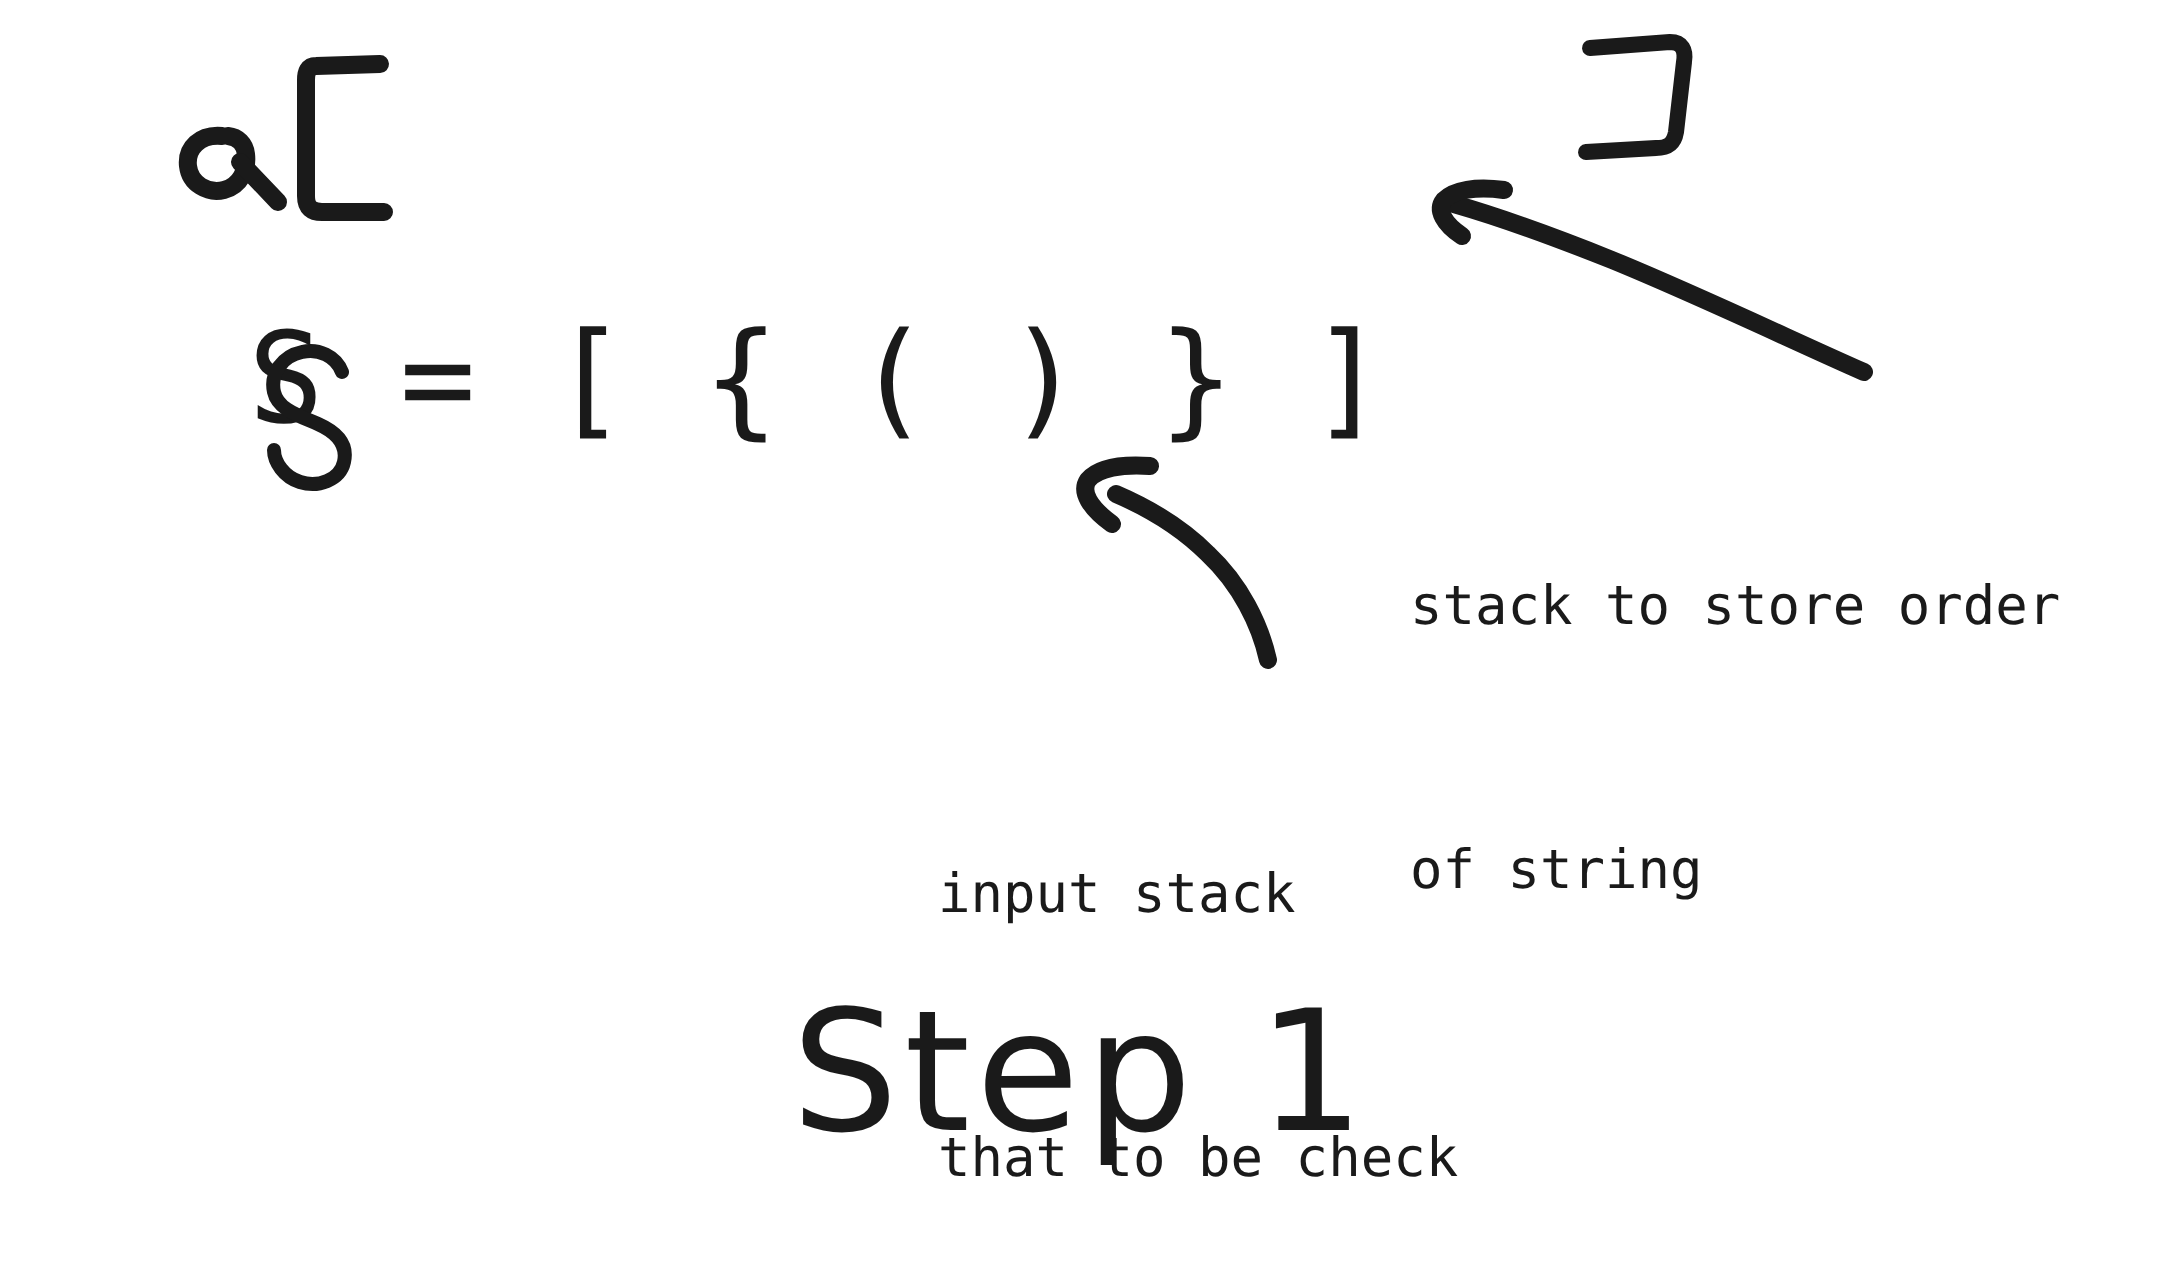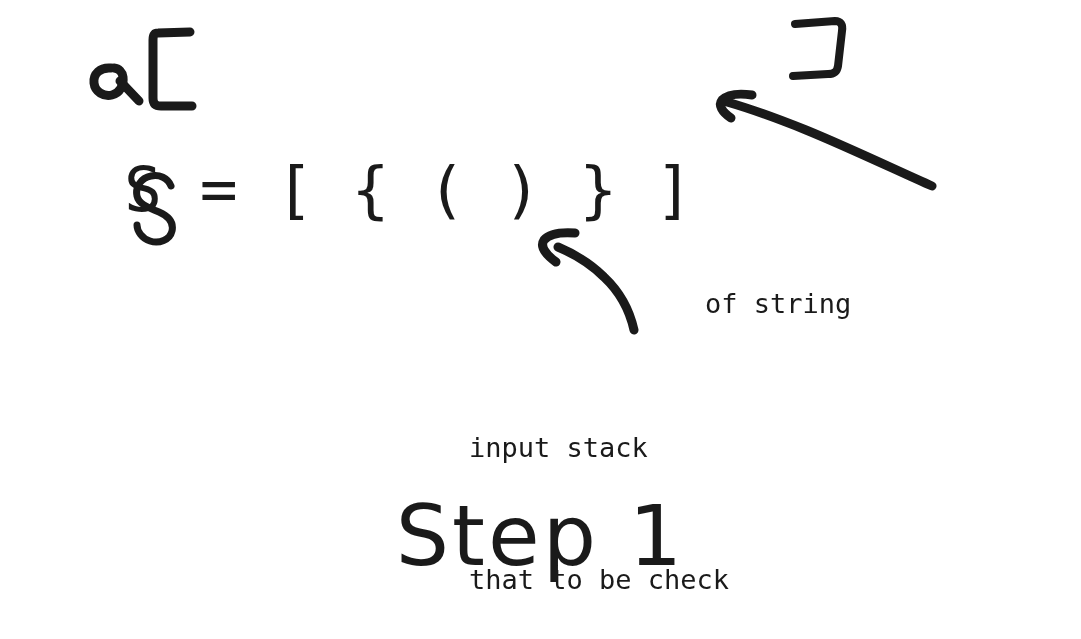--- a/index.html
+++ b/index.html
@@ -119,20 +119,21 @@
   <div class="equation">
     <span class="eq-s">
       <svg width="54" height="78" viewBox="0 0 54 78" aria-hidden="true">
         <path d="M43 17 C40 9 31 5 23 7 C13 9 7 18 9 27 C11 36 22 39 31 43 C40 47 46 53 44 62 C42 71 31 75 22 72 C14 69.5 9 62 9 56" stroke="#1a1a1a" stroke-width="7" stroke-linecap="round" fill="none"></path>
       </svg>
     </span>
     <span class="eq-text" style="margin-left:-54px; padding-left:54px;">S = [ { ( ) } ]</span>
   </div>
 
   <div class="annot annot-stack">
+    <div>stack to store order</div>
     <div>of string</div>
   </div>
 
   <div class="annot annot-input">
     <div>input stack</div>
     <div>that to be check</div>
   </div>
 
   <svg class="strokes" viewBox="0 0 1081 639" aria-hidden="true">
 

